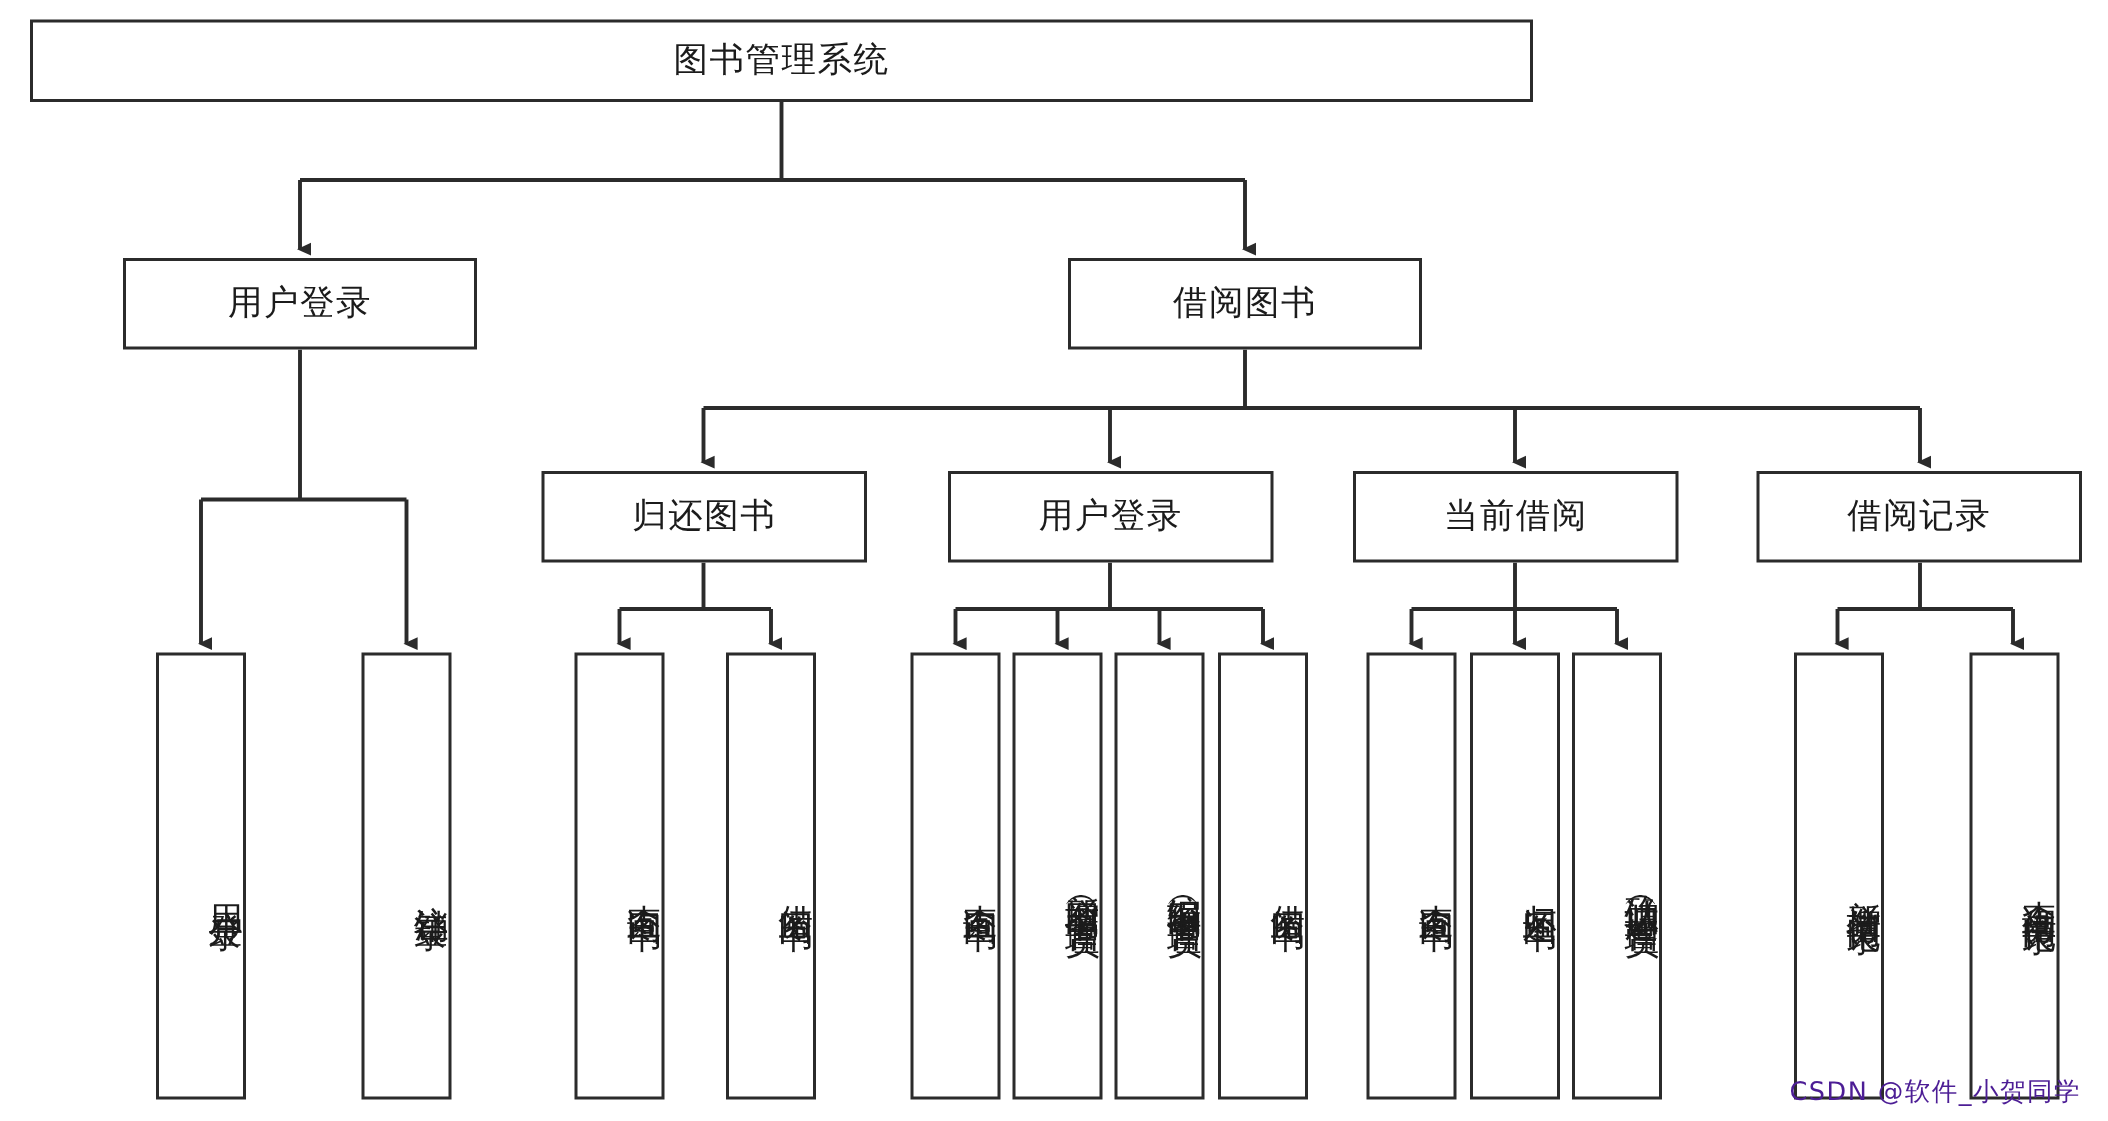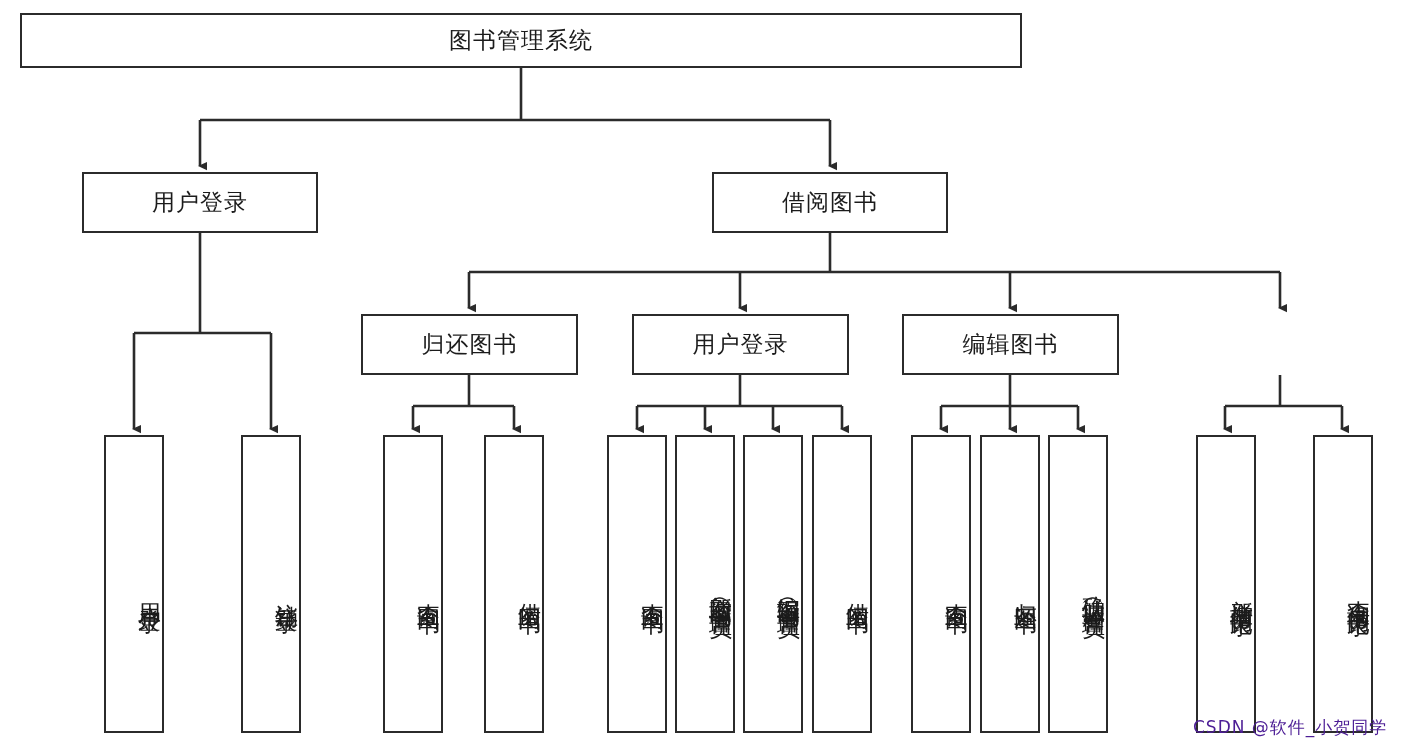--- a/index.html
+++ b/index.html
@@ -130,21 +130,24 @@
     <span>借阅图书</span>
   </div>
 
   <div class="node horiz" style="left:361px;top:314px;width:217px;height:61px;">
     <span>归还图书</span>
   </div>
   <div class="node horiz" style="left:632px;top:314px;width:217px;height:61px;">
     <span>用户登录</span>
   </div>
   <div class="node horiz" style="left:902px;top:314px;width:217px;height:61px;">
-    <span>编辑图书</span>
+    <span>当前借阅</span>
+  </div>
+  <div class="node horiz" style="left:1171px;top:314px;width:217px;height:61px;">
+    <span>借阅记录</span>
   </div>
 
   <div class="node vert" style="left:104px;top:435px;width:60px;height:298px;">
     <span class="vlabel">用户登录</span>
   </div>
   <div class="node vert" style="left:241px;top:435px;width:60px;height:298px;">
     <span class="vlabel">注销登录</span>
   </div>
 
   <div class="node vert" style="left:383px;top:435px;width:60px;height:298px;">

